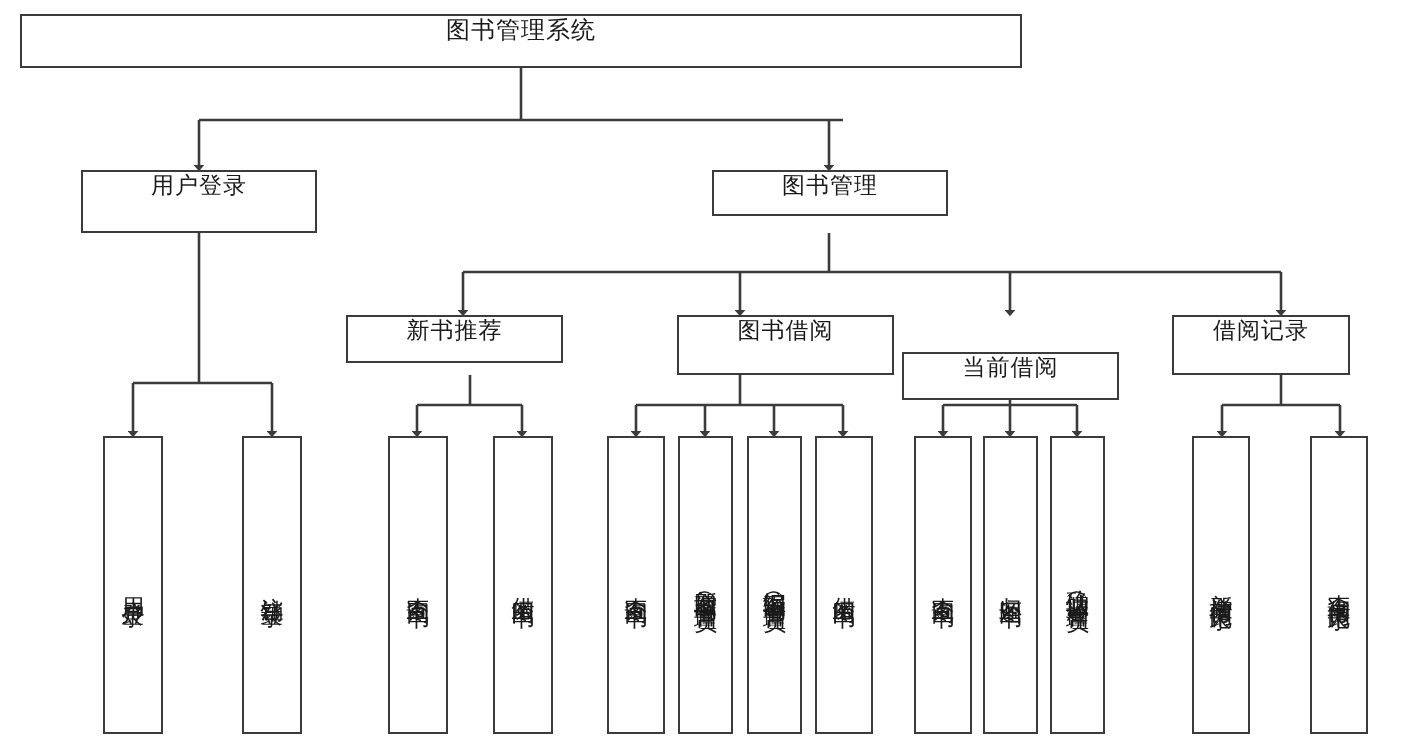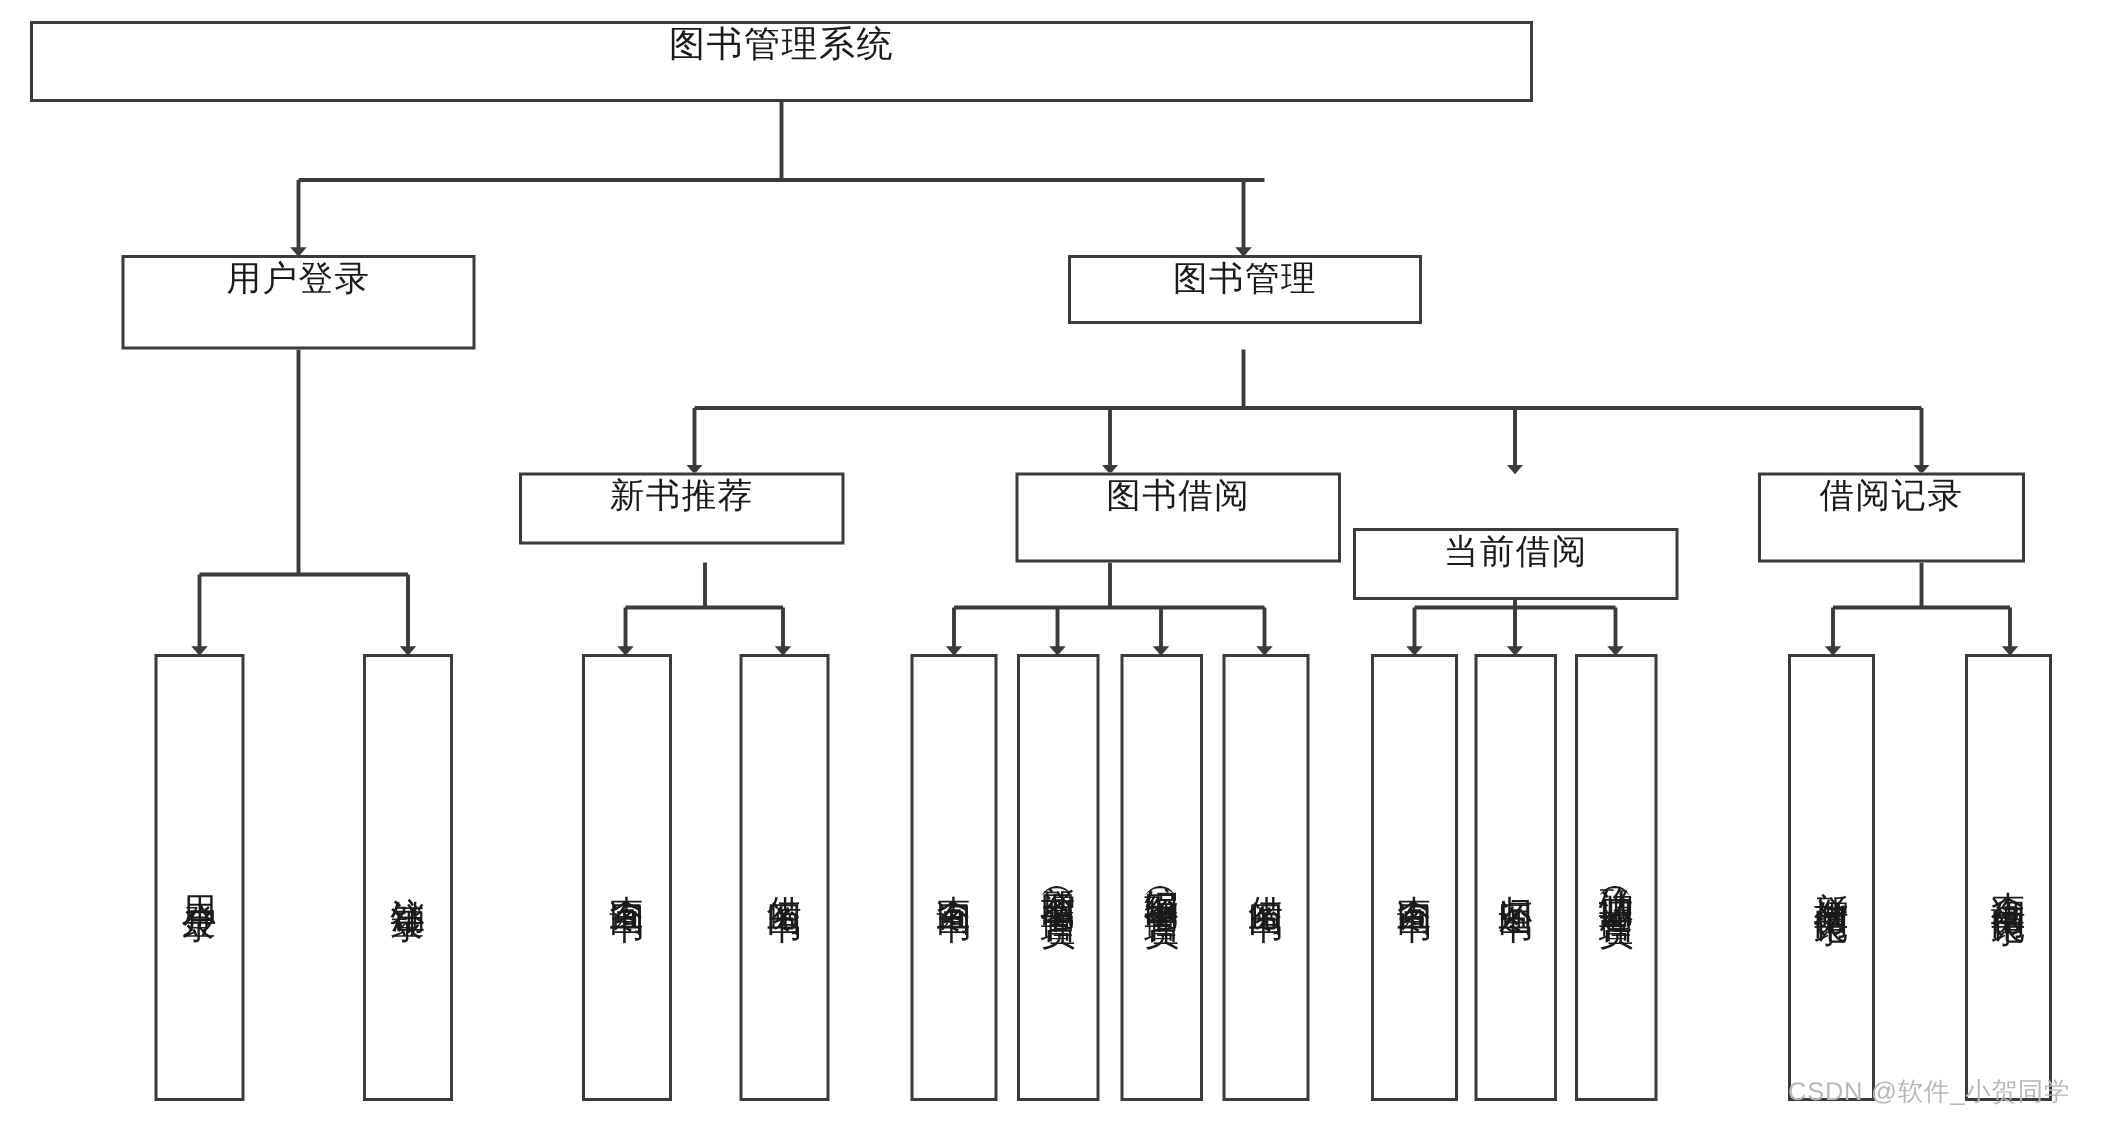--- a/index.html
+++ b/index.html
@@ -186,15 +186,14 @@
     <span class="vtext">确认归还（管理员）</span>
   </div>
 
   <div class="node vert" style="left:1192px; top:436px; width:58px; height:298px;">
     <span class="vtext">新增借阅记录</span>
   </div>
   <div class="node vert" style="left:1310px; top:436px; width:58px; height:298px;">
     <span class="vtext">查询借阅记录</span>
   </div>
 
-  <div class="watermark" style="left:1192px; top:716px;">CSDN @软件_小贺同学</div>
 
 </div>
 
 </body></html>

